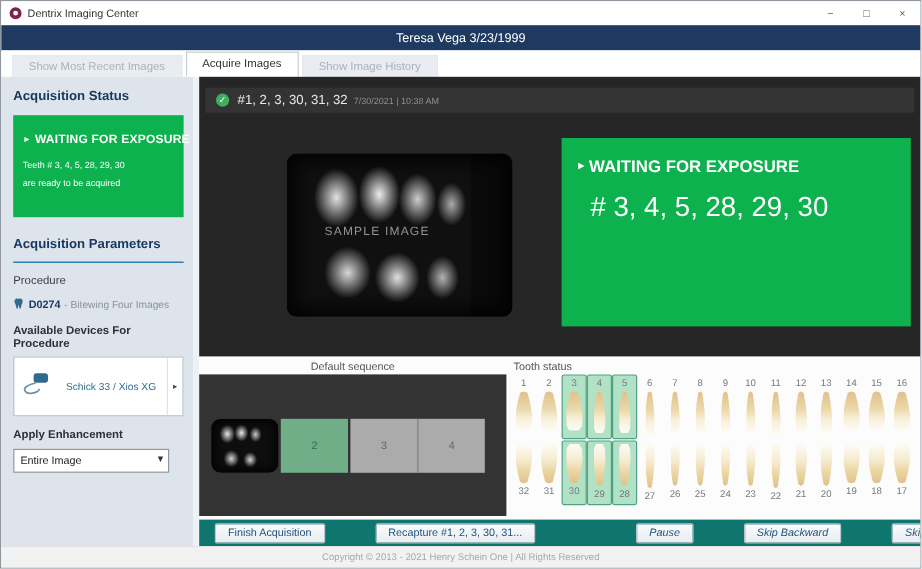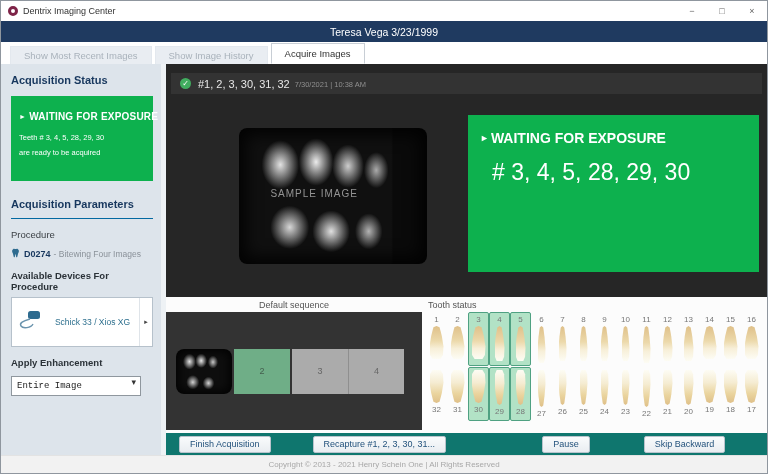--- a/index.html
+++ b/index.html
@@ -34,21 +34,21 @@
   .status-line2 { font-size:7.5px; margin-top:6px; }
   .params-heading { margin-top:17px; padding-bottom:8px; border-bottom:1px solid #0369a1; }
   .field-label { font-size:9.5px; color:#3a3f44; margin-top:10px; }
   .field-label.bold { font-weight:bold; color:#2b3238; }
   .procedure-row { display:flex; align-items:center; margin-top:8px; font-size:8.5px; color:#8a9199; }
   .proc-code { font-weight:bold; color:#17375e; font-size:9px; margin:0 3px 0 4px; }
   .device-btn { margin-top:5px; width:142px; height:50px; background:#fff; border:1px solid #b6c1cb; display:flex; align-items:center; cursor:pointer; }
   .device-name { flex:1; text-align:center; font-size:8.5px; color:#2d6f8e; }
   .device-arrow { width:13px; align-self:stretch; border-left:1px solid #dfe4e9; display:flex; align-items:center; justify-content:center; font-size:7px; color:#444; }
   .select-wrap { position:relative; width:130px; margin-top:6px; }
-  .enh-select { width:100%; height:20px; font-size:9px; color:#222; background:#fff; border:1px solid #8f979e; border-radius:0; appearance:none; -webkit-appearance:none; padding:0 14px 0 5px; font-family:Liberation Mono, monospace; }
+  .enh-select { width:100%; height:20px; font-size:9px; color:#222; background:#fff; border:1px solid #8f979e; border-radius:0; appearance:none; -webkit-appearance:none; padding:0 14px 0 5px; font-family:Liberation Sans, sans-serif; }
   .select-arrow { position:absolute; right:5px; top:3px; font-size:9px; color:#333; pointer-events:none; }
 
   
   .main { flex:1; display:flex; flex-direction:column; min-width:0; border-left:5px solid #eef2f5; }
   .viewer { flex:0 0 233px; background:#262626; position:relative; }
   .viewer-header { position:absolute; left:5px; right:5px; top:9px; height:21px; background:#333; display:flex; align-items:center; padding:0 9px; }
   .check-icon { width:11px; height:11px; border-radius:50%; background:#41ad5f; color:#fff; font-size:8px; line-height:11px; text-align:center; flex:0 0 11px; }
   .img-title { color:#e8e8e8; font-size:11px; margin-left:7px; white-space:nowrap; }
   .img-time { color:#8f8f8f; font-size:7.5px; margin-left:5px; margin-top:2px; white-space:nowrap; }
   .xray { position:absolute; left:73px; top:64px; width:188px; height:136px; border-radius:8px;
@@ -103,21 +103,21 @@
                 clip-path:polygon(22% 0%, 78% 0%, 96% 12%, 100% 38%, 88% 70%, 72% 96%, 50% 100%, 28% 96%, 12% 70%, 0% 38%, 4% 12%); }
   .tooth.molar    { width:14px; height:33px; }
   .tooth.premolar { width:10px; height:35px; }
   .tooth.canine   { width:8px;  height:37px; }
   .tooth.incisor  { width:8px;  height:35px; }
 
   
   .actions { flex:0 0 22px; background:#0f766e; display:flex; align-items:center; padding:0 7px 0 13px;gap:35px; }
   .btn { background:linear-gradient(#f9fbfc,#e9edf1); border:1px solid #b9c3cc; border-radius:2px; font-size:9px; color:#23527c; height:17px; padding:0 10px; display:flex; align-items:center; margin-right:7px; cursor:pointer; white-space:nowrap; }
   .spacer { flex:1; }
-  .actions .right { margin-right:0; margin-left:19px; }
+  .actions .right { margin-right:0; margin-left:7px;font-style:italic; }
 
   
   .footer { flex:0 0 18px; background:#f2f2f2; border-top:1px solid #e3e3e3; display:flex; align-items:center; justify-content:center; font-size:8px; color:#a8a8a8; }
 </style>
 </head>
 <body>
 
 <div class="window">
 
   <div class="titlebar">
@@ -127,22 +127,22 @@
       <div class="win-btn">−</div>
       <div class="win-btn">□</div>
       <div class="win-btn">×</div>
     </div>
   </div>
 
   <div class="patient-bar">Teresa Vega 3/23/1999</div>
 
   <div class="tab-strip">
     <div class="tab">Show Most Recent Images</div>
+    <div class="tab active">Acquire Images</div>
     <div class="tab">Show Image History</div>
-    <div class="tab active">Acquire Images</div>
   </div>
 
   <div class="content">
 
     <div class="sidebar">
       <div class="side-heading">Acquisition Status</div>
       <div class="status-box">
         <div class="status-title"><span class="arrow">►</span><span>WAITING FOR EXPOSURE</span></div>
         <div class="status-line1">Teeth # 3, 4, 5, 28, 29, 30</div>
         <div class="status-line2">are ready to be acquired</div>

